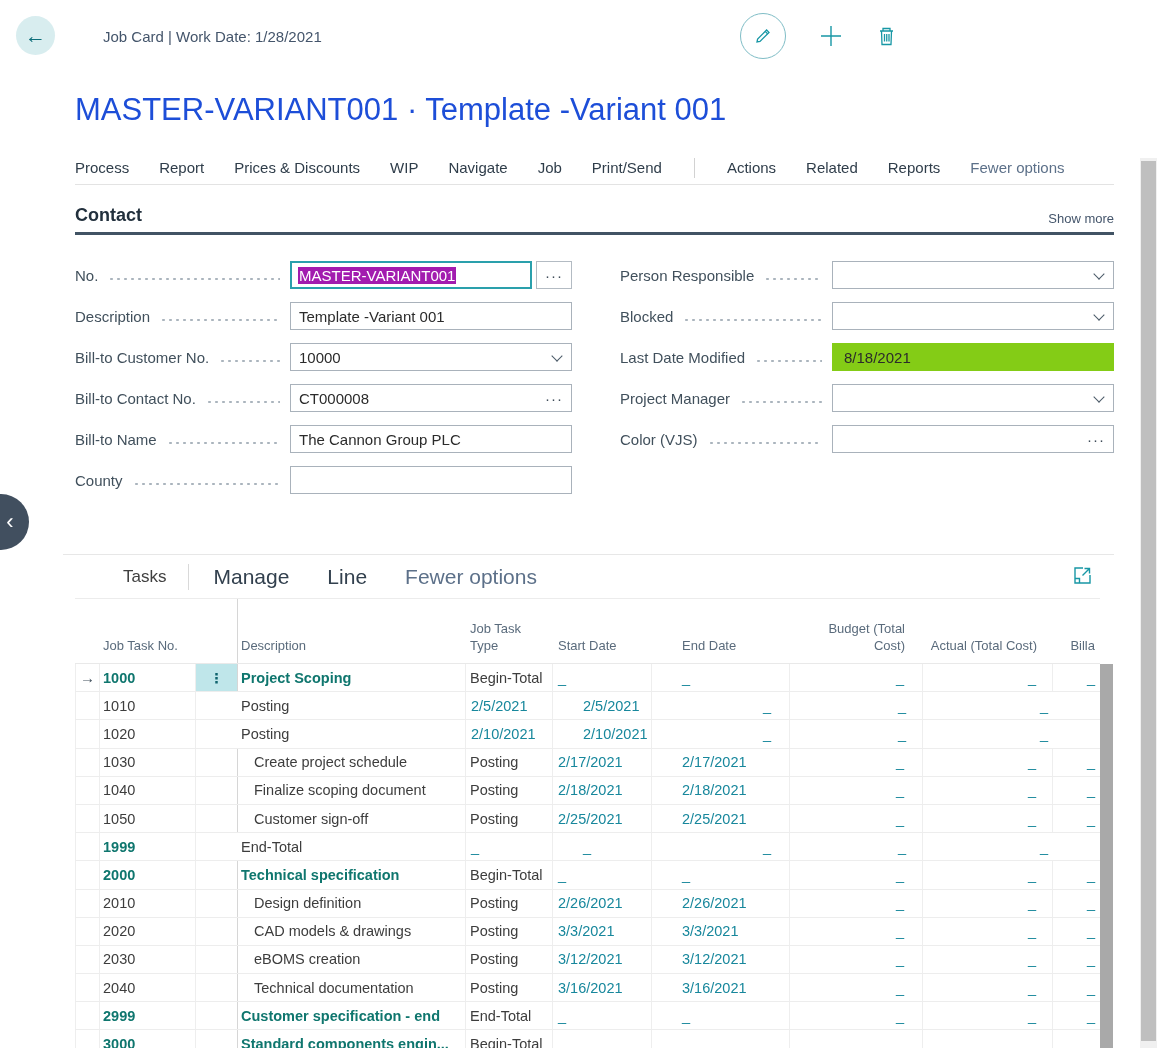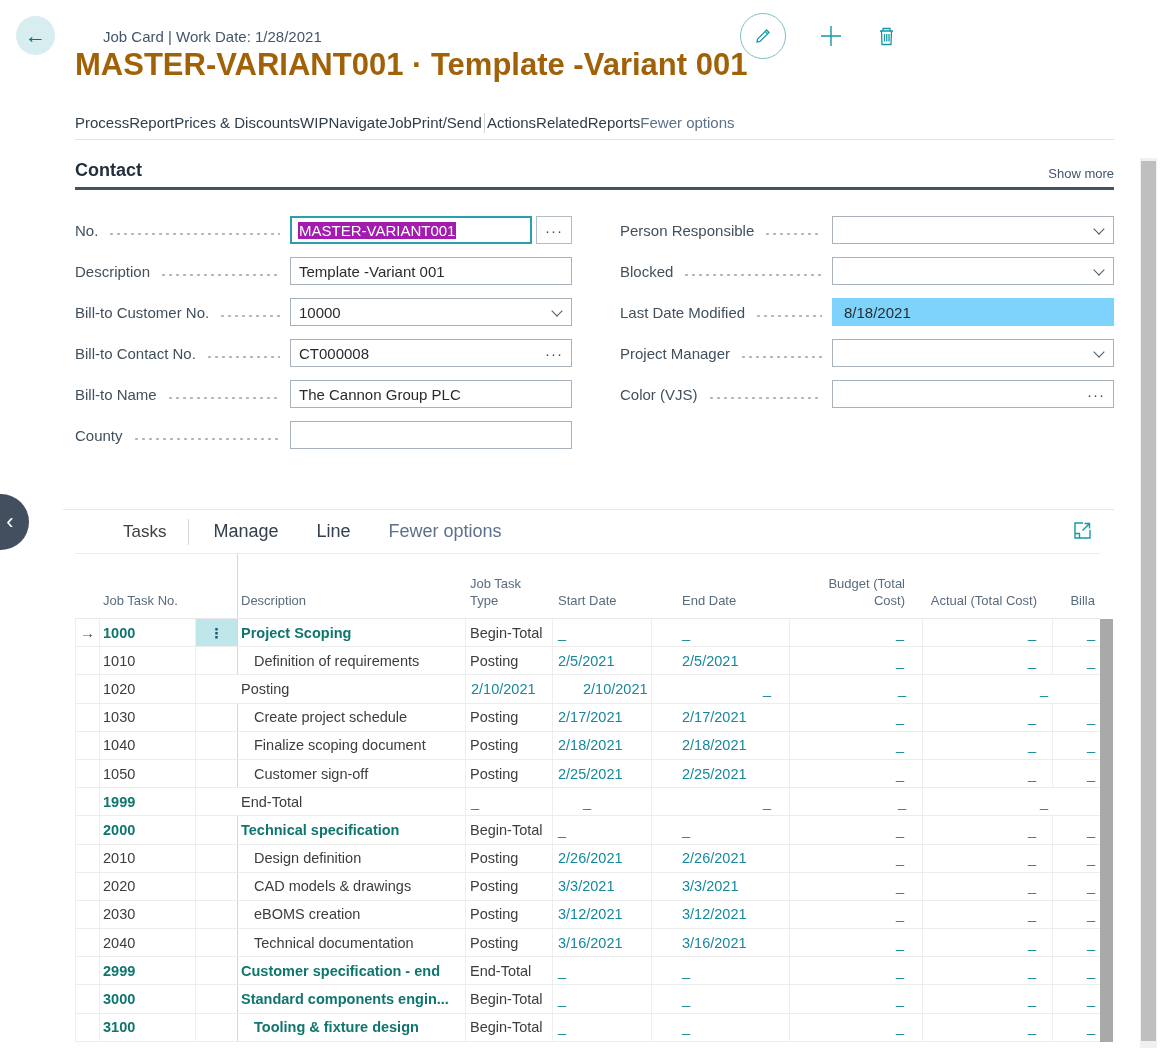--- a/index.html
+++ b/index.html
@@ -21,23 +21,23 @@
   }
   .caption {
     position:absolute; left:103px; top:28px;
     font-size:15px; color:#44556b;
   }
   .top-icons { position:absolute; left:740px; top:13px; display:flex; align-items:center; gap:33px; }
   .icon-btn { display:flex; align-items:center; justify-content:center; cursor:pointer; }
   .edit-circle { width:46px; height:46px; border-radius:50%; border:1px solid #7fbdc6; }
   
   .content { position:absolute; left:75px; top:0; width:1039px; }
-  .title { margin-top:44px; font-size:31px; font-weight:700; color:#a16207; line-height:42px; }
+  .title { margin-top:89px; font-size:31px; font-weight:400; color:#1d4ed8; line-height:42px; }
   .menubar {
-    margin-top:20px; height:34px; display:flex; align-items:center; 
+    margin-top:20px; height:34px; display:flex; align-items:center; gap:30px;
     border-bottom:1px solid #e3e3e3; font-size:15px; color:#2f3d4a;
   }
   .menubar .mitem { cursor:pointer; white-space:nowrap; }
   .menubar .muted { color:#5c7089; }
   .mdivider { width:1px; height:20px; background:#d2d2d2; margin:0 2px; }
   
   .section-head {
     margin-top:26px; height:24px; display:flex; align-items:flex-end;
     justify-content:space-between; border-bottom:3px solid #415364; padding-bottom:6px;
   }
@@ -51,36 +51,36 @@
     background-image:radial-gradient(circle, #aab4bd 1.1px, rgba(0,0,0,0) 1.2px);
     background-size:7px 2px; background-repeat:repeat-x; background-position:0 50%;
   }
   .ctrl { width:282px; display:flex; align-items:center; height:28px; }
   .ibox {
     flex:1; height:28px; border:1px solid #a9b2bb; background:#fff;
     display:flex; align-items:center; font-size:15px; color:#2b2b2b; padding:0 8px;
   }
   .ibox .val { flex:1; white-space:nowrap; overflow:hidden; }
   .ibox.focused { border:2px solid #2aa0ac; padding:0 6px; }
-  .ibox.readonly { border:none; background:#7dd3fc;padding-left:12px; }
+  .ibox.readonly { border:none; background:#84cc16;padding-left:12px; }
   .sel-text { background:#a21caf; color:#fff; padding:0 1px; }
   .chev { width:8px; height:8px; border-right:1.5px solid #4a5a68; border-bottom:1.5px solid #4a5a68;
           transform:rotate(45deg); margin:-3px 2px 0 6px; flex:none; }
   .assist-inline { color:#3f4c59; font-size:15px; letter-spacing:1px; margin-left:6px; flex:none; cursor:pointer; }
   .assist-btn {
     width:36px; height:28px; margin-left:4px; border:1px solid #b3bbc3; background:#fff;
     display:flex; align-items:center; justify-content:center; color:#3f4c59;
     font-size:15px; letter-spacing:1px; cursor:pointer; flex:none;
   }
   
   .tasks-sep { margin-top:47px; height:1px; background:#e7e7e7; margin-left:-12px; }
   .tasks-toolbar { height:43px; display:flex; align-items:center; position:relative; }
   .tasks-toolbar .hname { font-size:17px; font-weight:normal; color:#404040;margin-left:48px; }
   .tdivider { width:1px; height:26px; background:#d9d9d9; margin:0 24px 0 22px; }
-  .titem { font-size:18px; color:#32404e; margin-right:38px; cursor:pointer; }
+  .titem { font-size:21px; color:#32404e; margin-right:38px; cursor:pointer; }
   .titem.muted { color:#5c7089; }
   .focus-btn { position:absolute; right:22px; top:11px; cursor:pointer; }
   
   .ttable { position:relative; width:1025px; font-size:14.5px; }
   .t-head, .t-row {
     display:grid;
     grid-template-columns:25px 96px 41px 229px 87px 99px 138px 133px 130px 47px;
   }
   .t-head { height:66px; border-top:1px solid #ececec; border-bottom:1px solid #e9e9e9;
             align-items:end; color:#5a6b7c; font-size:13px; line-height:17px; }
@@ -342,21 +342,20 @@
             <div class="c-start link">_</div>
             <div class="c-end link">_</div>
             <div class="c-budget link">_</div>
             <div class="c-actual link">_</div>
             <div class="c-bill link">_</div>
           </div>
           <div class="t-row">
             <div class="c-gutter"></div>
             <div class="c-no">1010</div>
             <div class="c-opt"></div>
-            <div class="c-desc ind">Definition of requirements</div>
             <div class="c-type">Posting</div>
             <div class="c-start link">2/5/2021</div>
             <div class="c-end link">2/5/2021</div>
             <div class="c-budget link">_</div>
             <div class="c-actual link">_</div>
             <div class="c-bill link">_</div>
           </div>
           <div class="t-row">
             <div class="c-gutter"></div>
             <div class="c-no">1020</div>

